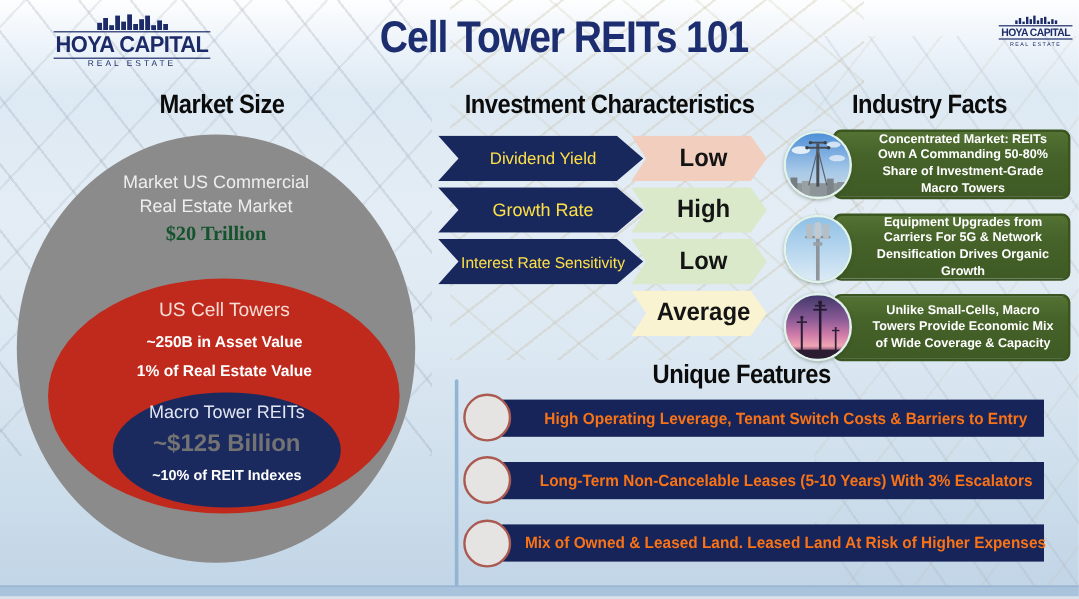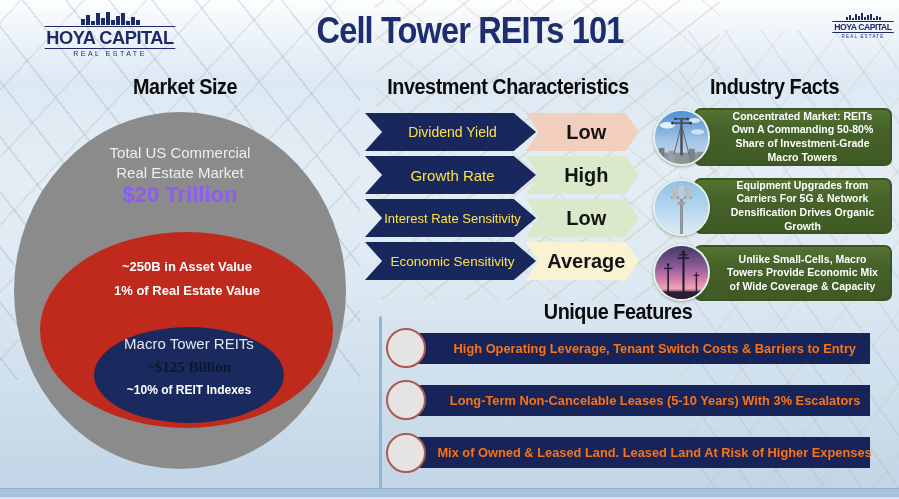--- a/index.html
+++ b/index.html
@@ -57,25 +57,25 @@
   .h-invest { left:368px; top:74px; width:280px; }
   .h-industry { left:682px; top:74px; width:185px; }
   .h-unique { left:478px; top:299px; width:280px; }
 
   
   .circle-outer { position:absolute; left:14px; top:112px; width:332px; height:357px; border-radius:50%; background:#8b8b8b; }
   .circle-mid   { position:absolute; left:40px; top:232px; width:293px; height:196px; border-radius:50%; background:#c02a1d; }
   .circle-inner { position:absolute; left:94px; top:327px; width:190px; height:96px; border-radius:50%; background:#1b2a5e; }
   .venn-text { position:absolute; text-align:center; }
   .vt-outer { left:30px; top:143px; width:300px; color:#efeeee; font-size:15px; line-height:20px; }
-  .vt-outer .big { color:#8b5cf6; font-weight:bold; font-size:22px; margin-top:2px; }
+  .vt-outer .big { color:#14532d; font-weight:bold; font-size:17px; margin-top:2px;font-family:Liberation Serif, serif; }
   .vt-mid { left:37px; top:250px; width:300px; color:#f6dcd4; font-size:16px; }
   .vt-mid .stat { color:#ffffff; font-weight:bold; font-size:13px; margin-top:9px; }
   .vt-inner { left:39px; top:335px; width:300px; color:#e2e6f2; font-size:15px; }
-  .vt-inner .big { color:#0f172a; font-weight:bold; font-size:15px; margin-top:7px;font-family:Liberation Serif, serif; }
+  .vt-inner .big { color:#737373; font-weight:bold; font-size:20px; margin-top:7px; }
   .vt-inner .stat { color:#ffffff; font-weight:bold; font-size:12px; margin-top:7px; }
   .ic-label {
     position:absolute; left:365px; width:171px; height:38px; background:#18275c; color:#fde047;
     display:flex; align-items:center; justify-content:center; padding-left:16px; padding-right:12px;
     clip-path:polygon(0 0, 87% 0, 100% 50%, 87% 100%, 0 100%, 10% 50%);
   }
   .ic-value {
     position:absolute; left:523px; width:119px; height:38px; color:#141414;
     display:flex; align-items:center; justify-content:center; padding-left:8px;
     font-weight:bold; font-size:21px; transform:scaleX(.95);
@@ -151,44 +151,44 @@
   <div class="section-heading h-market">Market Size</div>
   <div class="section-heading h-invest">Investment Characteristics</div>
   <div class="section-heading h-industry">Industry Facts</div>
   <div class="section-heading h-unique">Unique Features</div>
 
   <div class="circle-outer"></div>
   <div class="circle-mid"></div>
   <div class="circle-inner"></div>
 
   <div class="venn-text vt-outer">
-    <div>Total US Commercial</div>
+    <div>Market US Commercial</div>
     <div>Real Estate Market</div>
     <div class="big">$20 Trillion</div>
   </div>
   <div class="venn-text vt-mid">
+    <div>US Cell Towers</div>
     <div class="stat">~250B in Asset Value</div>
     <div class="stat">1% of Real Estate Value</div>
   </div>
   <div class="venn-text vt-inner">
     <div>Macro Tower REITs</div>
     <div class="big">~$125 Billion</div>
     <div class="stat">~10% of REIT Indexes</div>
   </div>
 
   <div class="ic-label fs14" style="top:113px">Dividend Yield</div>
   <div class="ic-value" style="top: 113px; background-color: rgb(242, 206, 191);">Low</div>
 
   <div class="ic-label fs15" style="top:156px">Growth Rate</div>
   <div class="ic-value" style="top: 156px; background-color: rgb(217, 233, 201);">High</div>
 
   <div class="ic-label fs11" style="top:199px">Interest Rate Sensitivity</div>
   <div class="ic-value" style="top: 199px; background-color: rgb(217, 233, 201);">Low</div>
 
-  <div class="ic-label fs13" style="top:242px">Economic Sensitivity</div>
   <div class="ic-value" style="top: 242px; background-color: rgb(250, 243, 210);">Average</div>
 
   <div class="fact-box" style="top:108px; height:58px">
     <span>Concentrated Market: REITs Own A Commanding 50-80% Share of Investment-Grade Macro Towers</span>
   </div>
   <div class="photo-circle" style="top:109px">
     <svg viewBox="0 0 56 56" xmlns="http://www.w3.org/2000/svg">
       <defs>
         <linearGradient id="sky1" x1="0" y1="0" x2="0" y2="1">
           <stop offset="0" stop-color="#4e8fd8"></stop>

